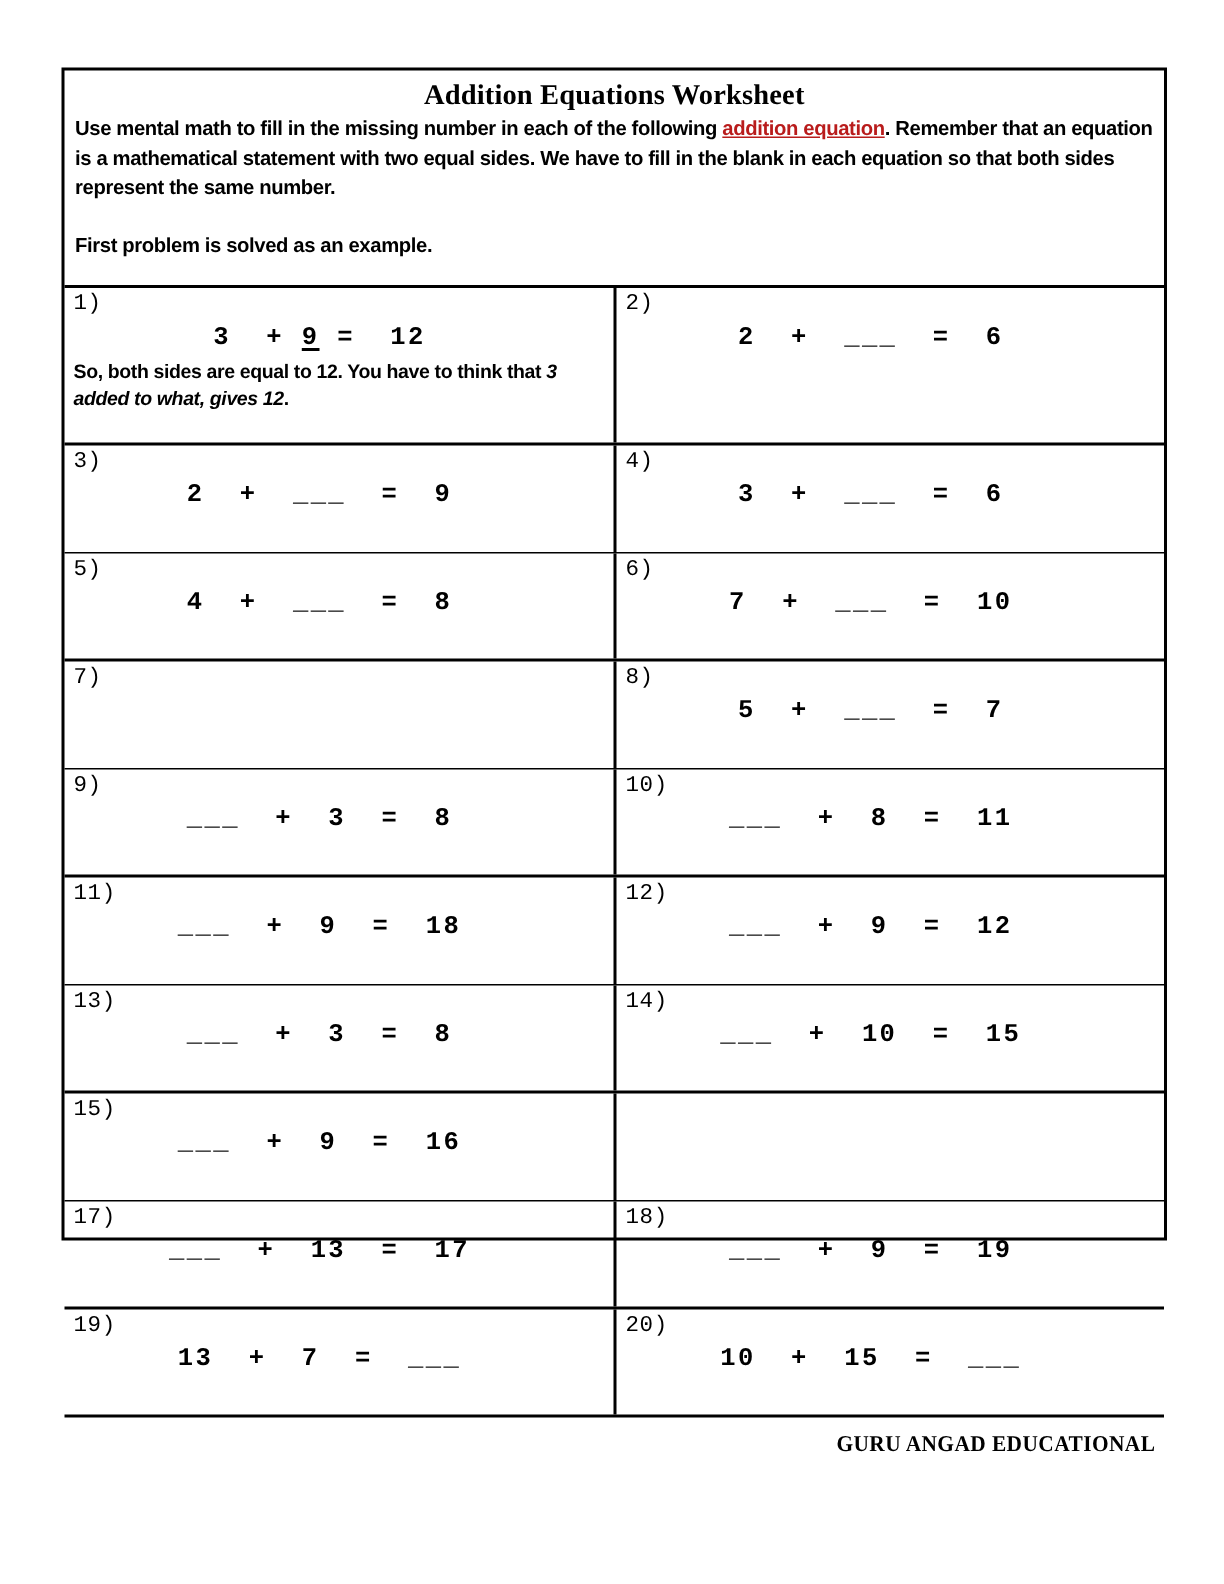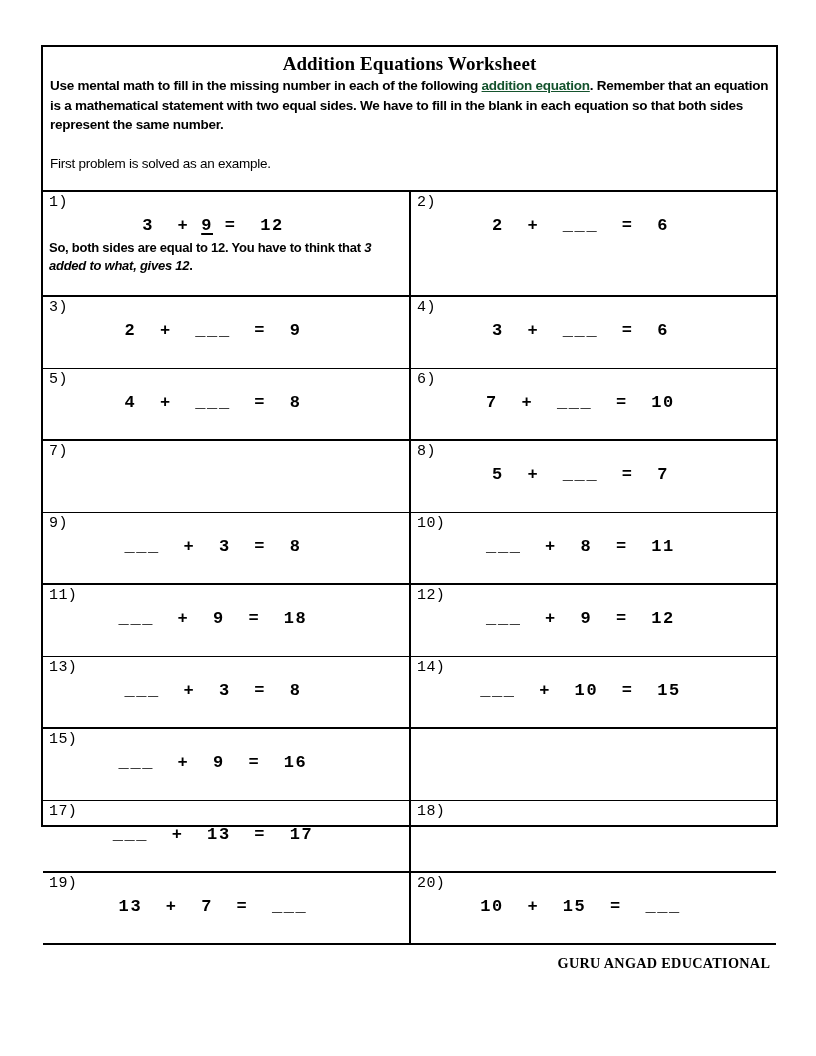--- a/index.html
+++ b/index.html
@@ -55,28 +55,28 @@
   }
   .intro {
     font-family: "Liberation Sans", sans-serif;
     font-size: 13.5px;
     line-height: 19.5px;
     font-weight: 600;
     letter-spacing: -0.25px;
     text-align: left;
   }
   .link {
-    color: #14532d;
+    color: #b91c1c;
     text-decoration: underline;
   }
   .example-note {
     font-family: "Liberation Sans", sans-serif;
     font-size: 13.5px;
     line-height: 19.5px;
-    font-weight: 400;
+    font-weight: 700;
     letter-spacing: -0.25px;
     margin-top: 19px;
   }
 
   
   .grid {
     display: block;
   }
   .row {
     display: flex;
@@ -259,20 +259,21 @@
         </div>
       </div>
 
       <div class="row thick r-std">
         <div class="cell left">
           <span class="num">17)</span>
           <div class="eq">___  +  13  =  17</div>
         </div>
         <div class="cell right">
           <span class="num">18)</span>
+          <div class="eq">___  +  9  =  19</div>
         </div>
       </div>
 
       <div class="row thick r-std">
         <div class="cell left">
           <span class="num">19)</span>
           <div class="eq">13  +  7  =  ___</div>
         </div>
         <div class="cell right">
           <span class="num">20)</span>

